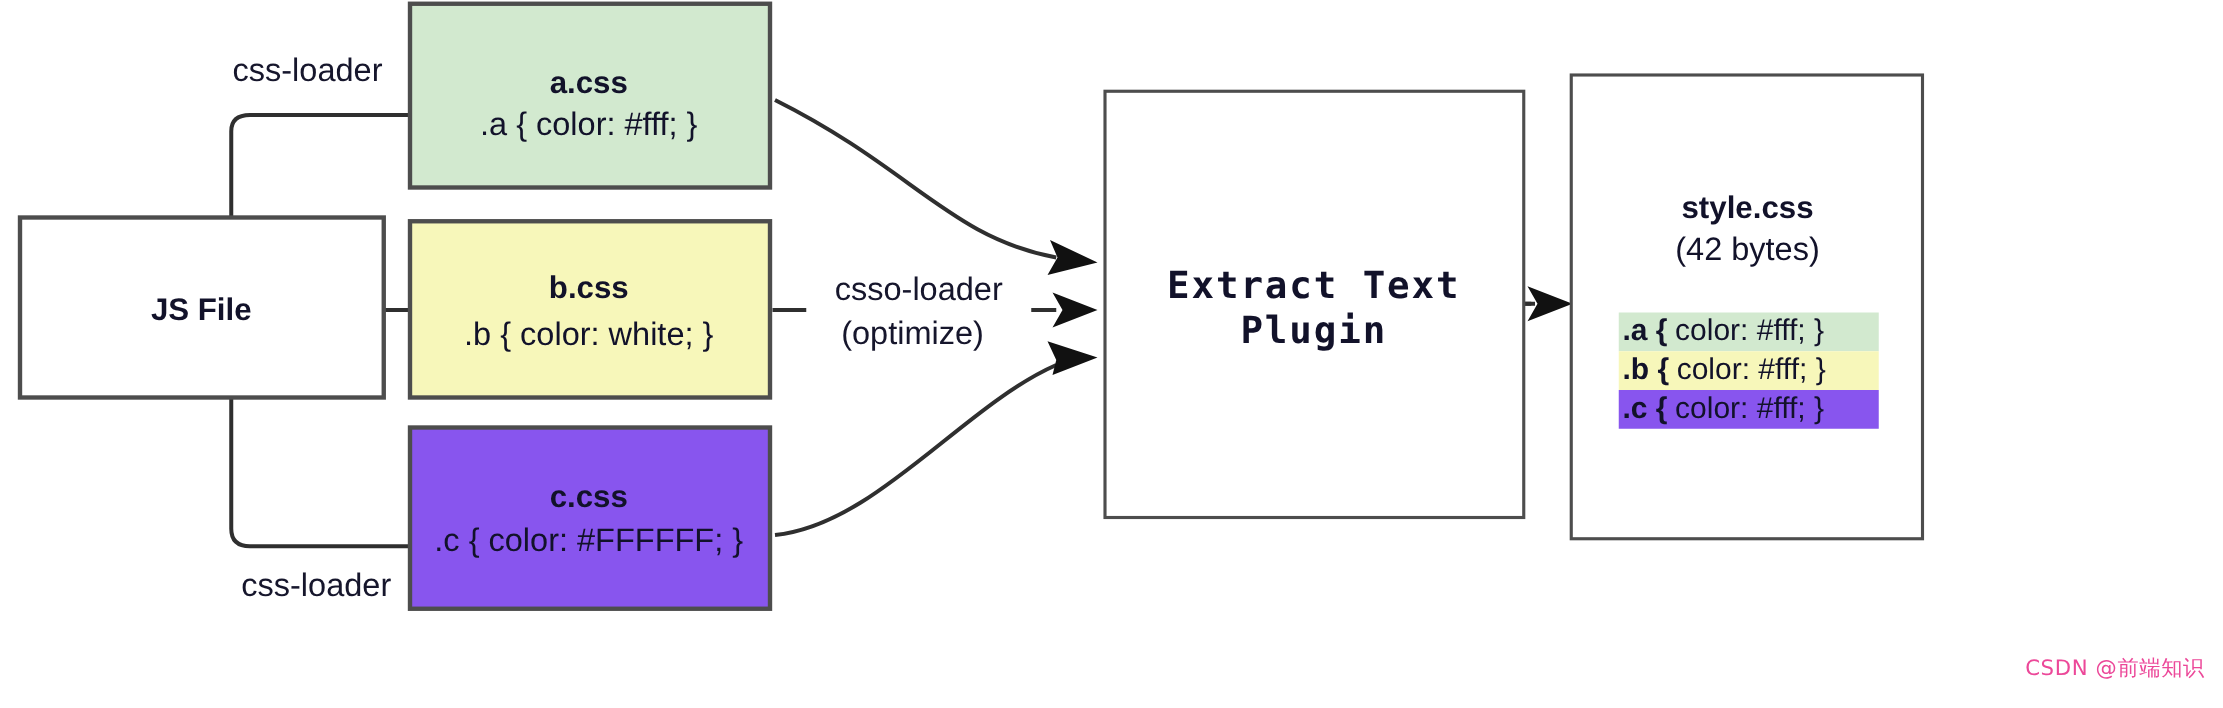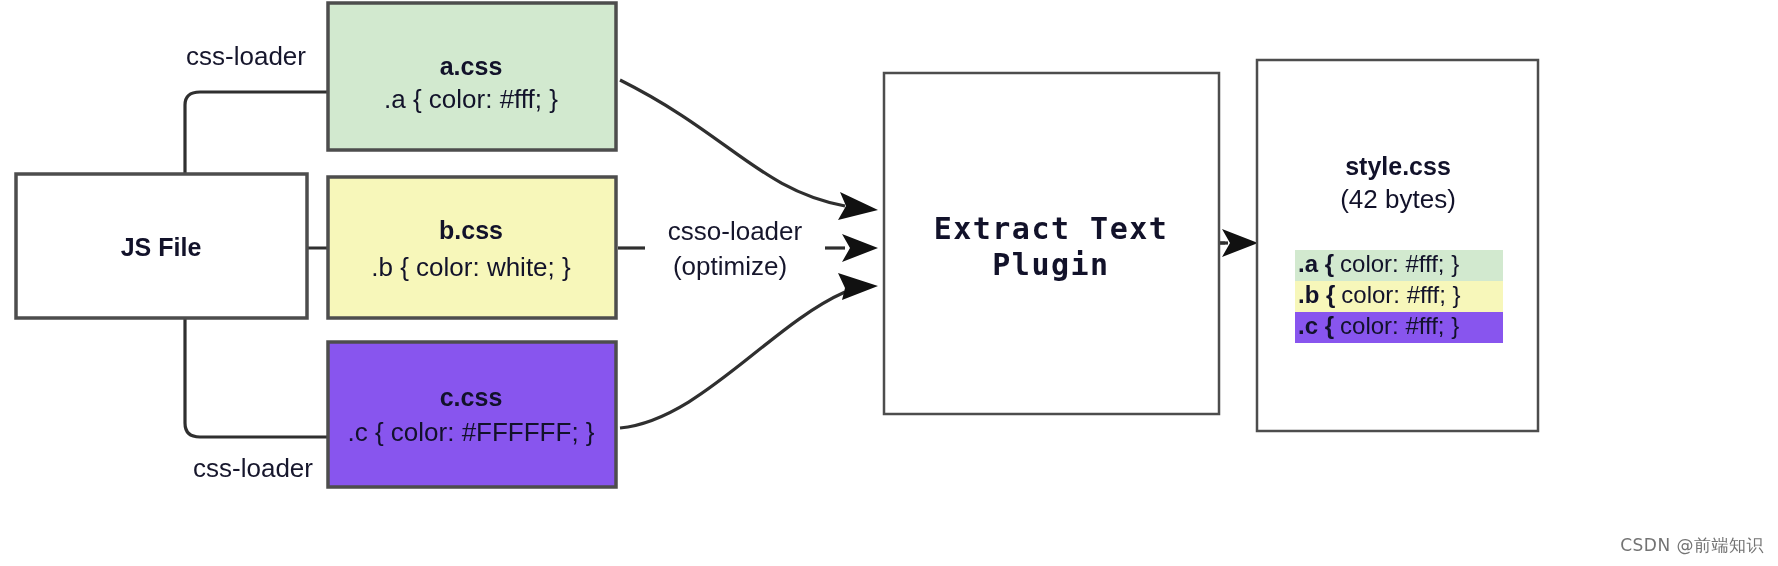--- a/index.html
+++ b/index.html
@@ -81,23 +81,23 @@
     text-anchor: start;
     font-weight: normal;
   }
   .t-rule-sel {
     font-size: 24px;
     font-weight: bold;
   }
   .watermark {
     position: absolute;
     right: 14px;
-    bottom: 9px;
+    bottom: 20px;
     font-size: 17px;
-    color: #737373;
+    color: #ec4899;
     font-family: "DejaVu Sans", sans-serif;
     letter-spacing: 0.5px;
     user-select: none;
     white-space: nowrap;
   }
 </style>
 </head>
 <body>
 
 <div id="diagram-root">

